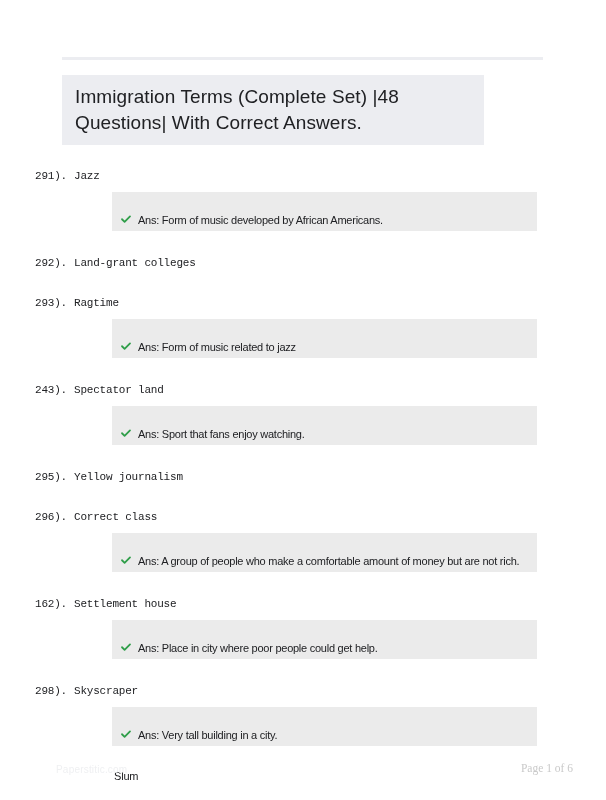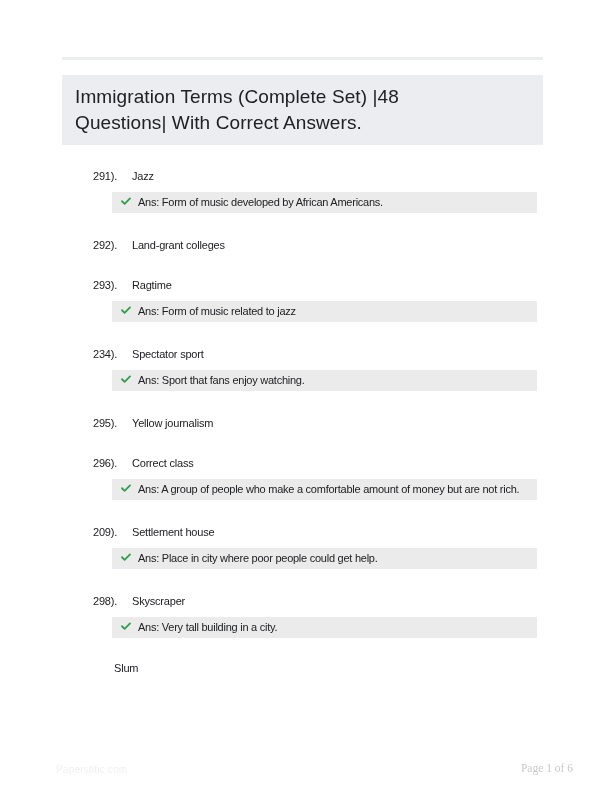--- a/index.html
+++ b/index.html
@@ -21,21 +21,21 @@
     left: 62px;
     top: 57px;
     width: 481px;
     height: 3px;
     background: var(--rule, #ecedf1);
   }
   .title-box {
     position: absolute;
     left: 62px;
     top: 75px;
-    width: 481px;
+    width: 422px;
     height: 70px;
     background: var(--header-bg, #ecedf1);
     box-sizing: border-box;
   }
   .title-box h1 {
     margin: 0;
     padding: 9px 0 0 13px;
     max-width: 380px;
     font-size: 19px;
     line-height: 26px;
@@ -44,37 +44,38 @@
     letter-spacing: 0.1px;
   }
   .q-list {
     position: absolute;
     left: 0;
     top: 168px;
     width: 606px;
   }
   .q-block { margin-bottom: 24px; }
   .q-row {
-    padding-left: 93px;
+    padding-left: 35px;
     line-height: 16px;
     font-size: 11px;
     letter-spacing: -0.2px;
+    font-family: Liberation Mono, monospace;
   }
   .q-num {
     display: inline-block;
     width: 39px;
     font-size: 11px;
   }
   .q-term { font-size: 11px; }
   .answer-box {
     margin: 8px 0 8px 112px;
     width: 425px;
     box-sizing: border-box;
     background: var(--answer-bg, #ebebeb);
-    padding: 3px 10px 3px 8px;
+    padding: 21px 10px 3px 8px;
     font-size: 11px;
     line-height: 15px;
     letter-spacing: -0.25px;
   }
   .check-icon {
     display: inline-block;
     color: var(--check-green, #2f9e49);
     margin-right: 6px;
   }
   .check-icon svg { vertical-align: -1px; }
@@ -135,21 +136,21 @@
       </div>
       <div class="answer-box">
         <span class="check-icon"><svg width="12" height="12" viewBox="0 0 24 24" aria-hidden="true">
               <path d="M4 12.5 9.2 17.6 20 6.8" fill="none" stroke="currentColor" stroke-width="3.6" stroke-linecap="round" stroke-linejoin="round"></path>
             </svg></span><span class="answer-text">Ans: Form of music related to jazz</span>
       </div>
     </section>
 
     <section class="q-block">
       <div class="q-row">
-        <span class="q-num">234).</span><span class="q-term">Spectator sport</span>
+        <span class="q-num">243).</span><span class="q-term">Spectator land</span>
       </div>
       <div class="answer-box">
         <span class="check-icon"><svg width="12" height="12" viewBox="0 0 24 24" aria-hidden="true">
               <path d="M4 12.5 9.2 17.6 20 6.8" fill="none" stroke="currentColor" stroke-width="3.6" stroke-linecap="round" stroke-linejoin="round"></path>
             </svg></span><span class="answer-text">Ans: Sport that fans enjoy watching.</span>
       </div>
     </section>
 
     <section class="q-block">
       <div class="q-row">
@@ -163,21 +164,21 @@
       </div>
       <div class="answer-box">
         <span class="check-icon"><svg width="12" height="12" viewBox="0 0 24 24" aria-hidden="true">
               <path d="M4 12.5 9.2 17.6 20 6.8" fill="none" stroke="currentColor" stroke-width="3.6" stroke-linecap="round" stroke-linejoin="round"></path>
             </svg></span><span class="answer-text">Ans: A group of people who make a comfortable amount of money but are not rich.</span>
       </div>
     </section>
 
     <section class="q-block">
       <div class="q-row">
-        <span class="q-num">209).</span><span class="q-term">Settlement house</span>
+        <span class="q-num">162).</span><span class="q-term">Settlement house</span>
       </div>
       <div class="answer-box">
         <span class="check-icon"><svg width="12" height="12" viewBox="0 0 24 24" aria-hidden="true">
               <path d="M4 12.5 9.2 17.6 20 6.8" fill="none" stroke="currentColor" stroke-width="3.6" stroke-linecap="round" stroke-linejoin="round"></path>
             </svg></span><span class="answer-text">Ans: Place in city where poor people could get help.</span>
       </div>
     </section>
 
     <section class="q-block">
       <div class="q-row">

